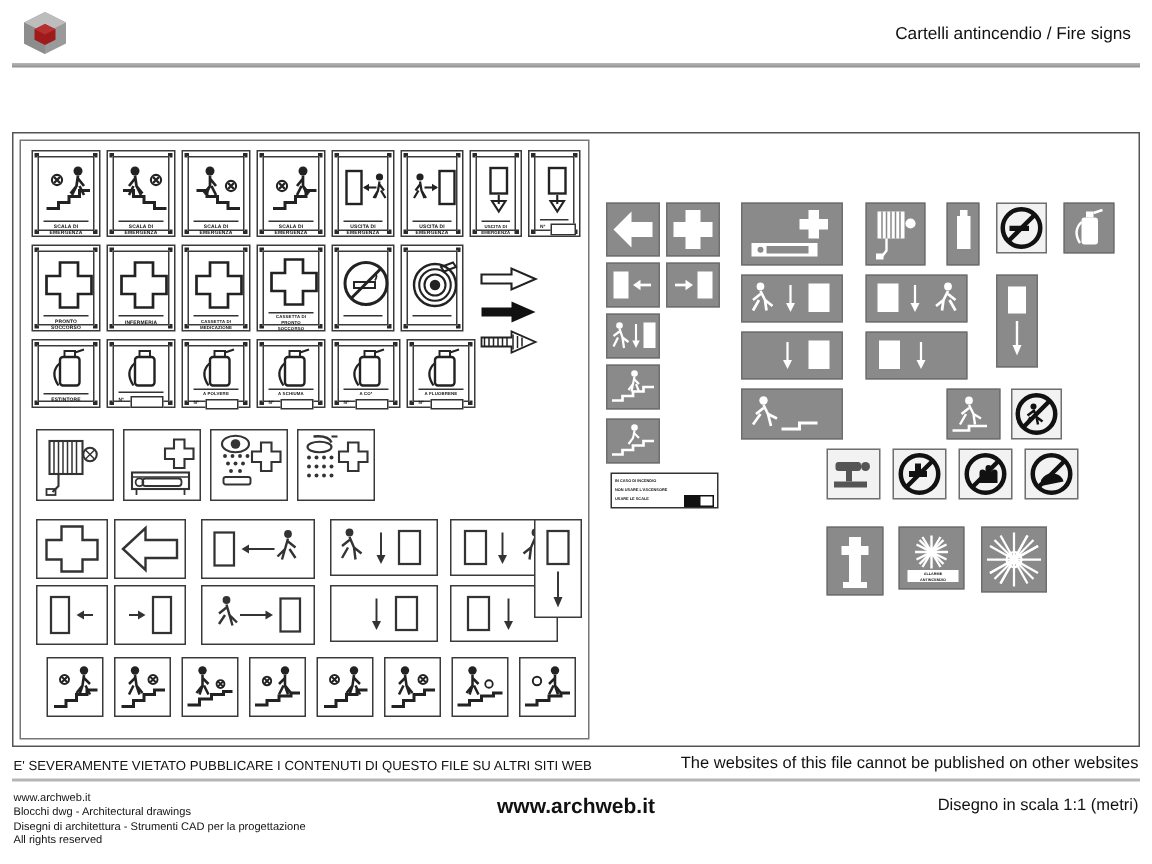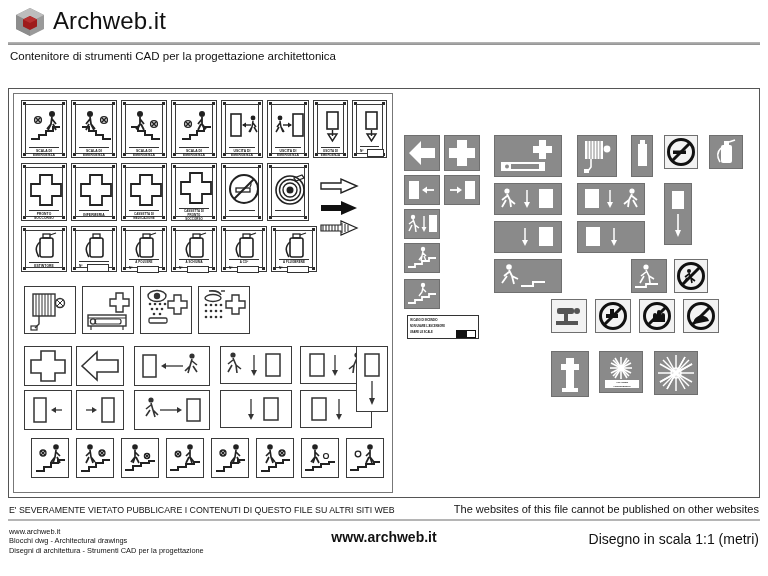--- a/index.html
+++ b/index.html
@@ -18,21 +18,21 @@
   .hdr-rule{position:absolute;left:8px;top:42px;width:752px;height:3px;
             background:linear-gradient(#b9b9b9,#8f8f8f);}
   .subtitle{position:absolute;left:10px;top:50px;font-size:11.5px;color:#111;}
 
   
   .ftr-rule{position:absolute;left:8px;top:519px;width:752px;height:2px;background:#b5b5b5;}
   .ftr-l{position:absolute;left:9px;top:505px;font-size:8.8px;color:#111;white-space:nowrap;}
   .ftr-r{position:absolute;right:9px;top:503px;font-size:11px;color:#111;white-space:nowrap;}
   .ftr-block{position:absolute;left:9px;top:527px;font-size:7.4px;line-height:9.4px;color:#111;}
   .ftr-www{position:absolute;left:0;top:529px;width:768px;text-align:center;font-size:14px;font-weight:bold;color:#111;}
-  .ftr-scale{position:absolute;right:9px;top:531px;font-size:14px;color:#111;white-space:nowrap;}
+  .ftr-scale{position:absolute;right:9px;top:531px;font-size:11px;color:#111;white-space:nowrap;}
 
   
   .frame{position:absolute;left:8px;top:88px;width:752px;height:410px;
          border:1px solid #555;background:#fff;box-sizing:border-box;}
   .panelL{position:absolute;left:4px;top:4px;width:380px;height:400px;
           border:1px solid #777;box-sizing:border-box;background:#fff;}
 
   
   .it{position:absolute;box-sizing:border-box;}
 
@@ -66,23 +66,22 @@
   <div class="hdr">
     <div class="logo-wrap">
       <svg width="34" height="30" viewBox="0 0 34 30">
         <polygon points="17,1 31,8 31,22 17,29 3,22 3,8" fill="#9a9a9a"></polygon>
         <polygon points="17,1 31,8 17,15 3,8" fill="#bdbdbd"></polygon>
         <polygon points="3,8 17,15 17,29 3,22" fill="#8d8d8d"></polygon>
         <polygon points="17,9 24,12.5 24,19.5 17,23 10,19.5 10,12.5" fill="#9e1b1b"></polygon>
         <polygon points="17,9 24,12.5 17,16 10,12.5" fill="#b63030"></polygon>
       </svg>
     </div>
-    <div class="brand">Archweb.it</div>
+    <div class="hdr-right">Cartelli antincendio  /  Fire signs</div>
     <div class="hdr-rule"></div>
-    <div class="subtitle">Contenitore di strumenti CAD per la progettazione architettonica</div>
   </div>
 
   <div class="frame">
 
     <div class="panelL">
 
       <div class="sgn" style="left:7px;top:6px;width:46px;height:58px;">
         <i class="cor tl"></i>
           <i class="cor tr"></i>
           <i class="cor bl"></i>
@@ -942,18 +941,19 @@
   </div>
 
   <div>
     <div class="ftr-l">E' SEVERAMENTE VIETATO PUBBLICARE I CONTENUTI DI QUESTO FILE SU ALTRI SITI WEB</div>
     <div class="ftr-r">The websites of this file cannot be published on other websites</div>
     <div class="ftr-rule"></div>
     <div class="ftr-block">
       <div>www.archweb.it</div>
       <div>Blocchi dwg - Architectural drawings</div>
       <div>Disegni di architettura - Strumenti CAD  per la progettazione</div>
+      <div>All rights reserved</div>
     </div>
     <div class="ftr-www">www.archweb.it</div>
     <div class="ftr-scale">Disegno in scala 1:1 (metri)</div>
   </div>
 
 </div>
 
 </body></html>

